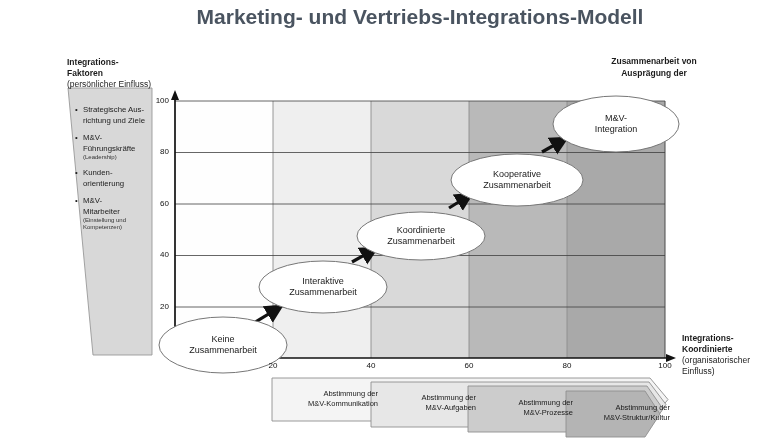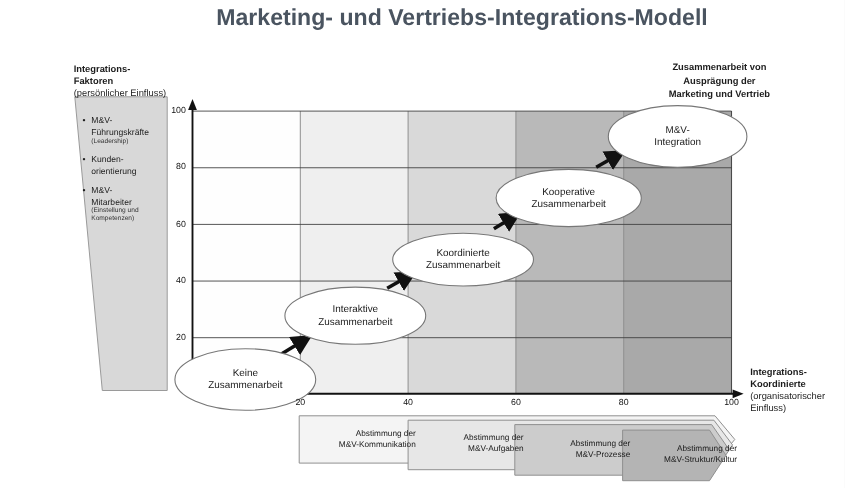--- a/index.html
+++ b/index.html
@@ -97,39 +97,42 @@
   <div class="txt page-title">Marketing- und Vertriebs-Integrations-Modell</div>
 
   <div class="txt ann ann-left">
     <div class="b">Integrations-</div>
     <div class="b">Faktoren</div>
     <div>(persönlicher Einfluss)</div>
   </div>
 
   <div class="txt funnel-items">
     <div class="funnel-item">
+      <div>Strategische Aus-</div>
+      <div>richtung und Ziele</div>
+    </div>
+    <div class="funnel-item">
       <div>M&amp;V-</div>
       <div>Führungskräfte</div>
       <div class="note">(Leadership)</div>
     </div>
     <div class="funnel-item">
       <div>Kunden-</div>
       <div>orientierung</div>
     </div>
     <div class="funnel-item">
       <div>M&amp;V-</div>
       <div>Mitarbeiter</div>
       <div class="note">(Einstellung und Kompetenzen)</div>
     </div>
   </div>
 
   <div class="txt ann ann-topright">
     <div>Zusammenarbeit von</div>
     <div>Ausprägung der</div>
-    <div>Marketing und Vertrieb</div>
   </div>
 
   <div class="txt ann ann-botright">
     <div class="b">Integrations-</div>
     <div class="b">Koordinierte</div>
     <div>(organisatorischer</div>
     <div>Einfluss)</div>
   </div>
 
   <div class="txt ytick" style="left:143px;top:96px;">100</div>

